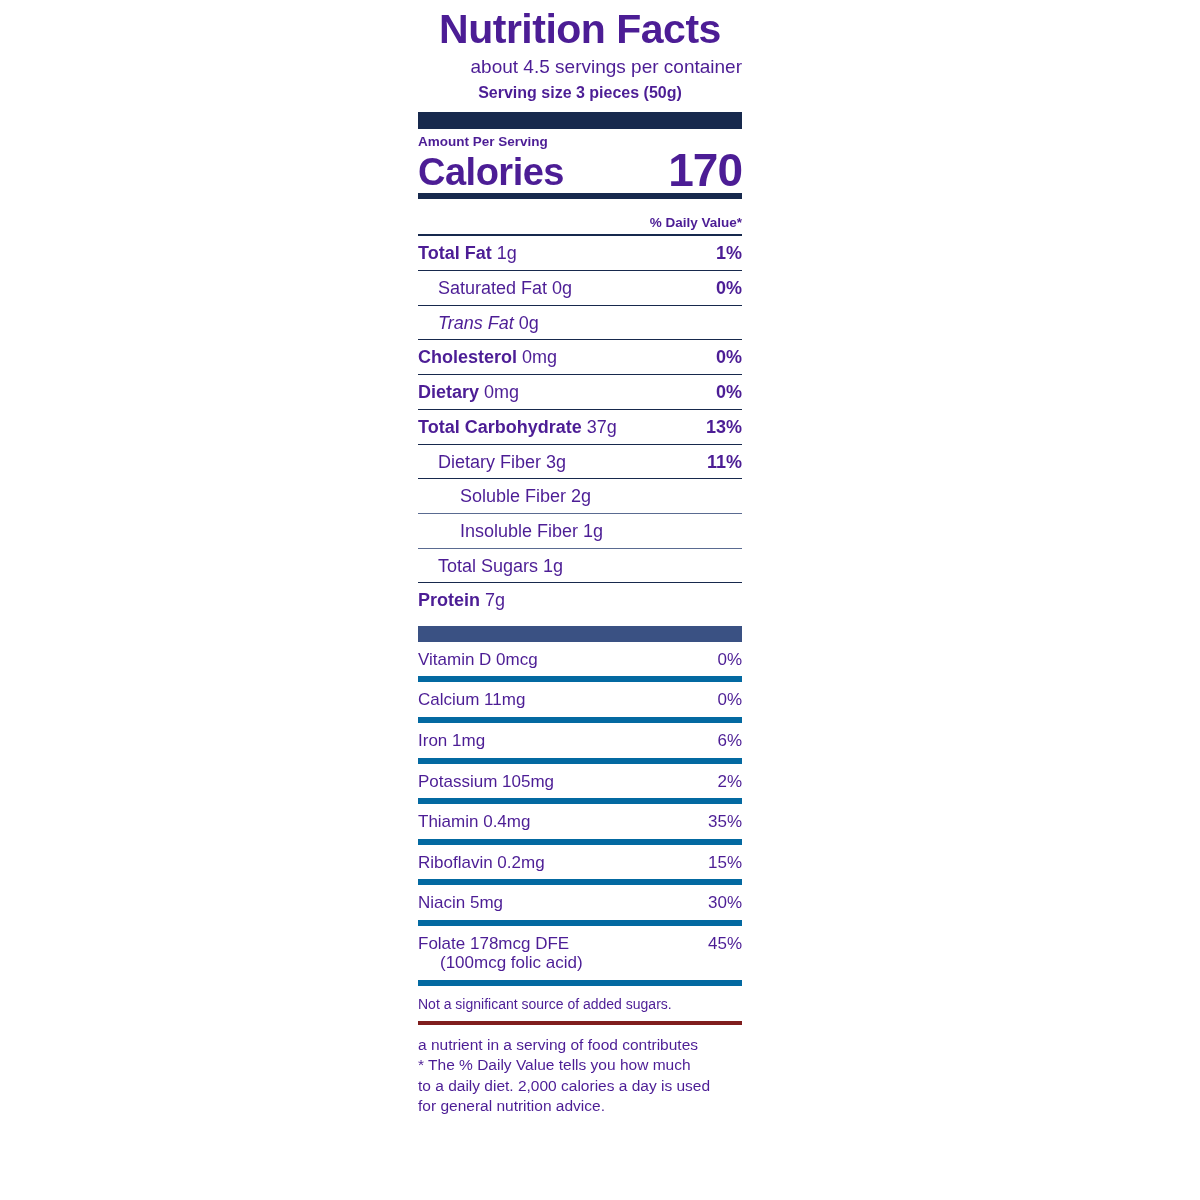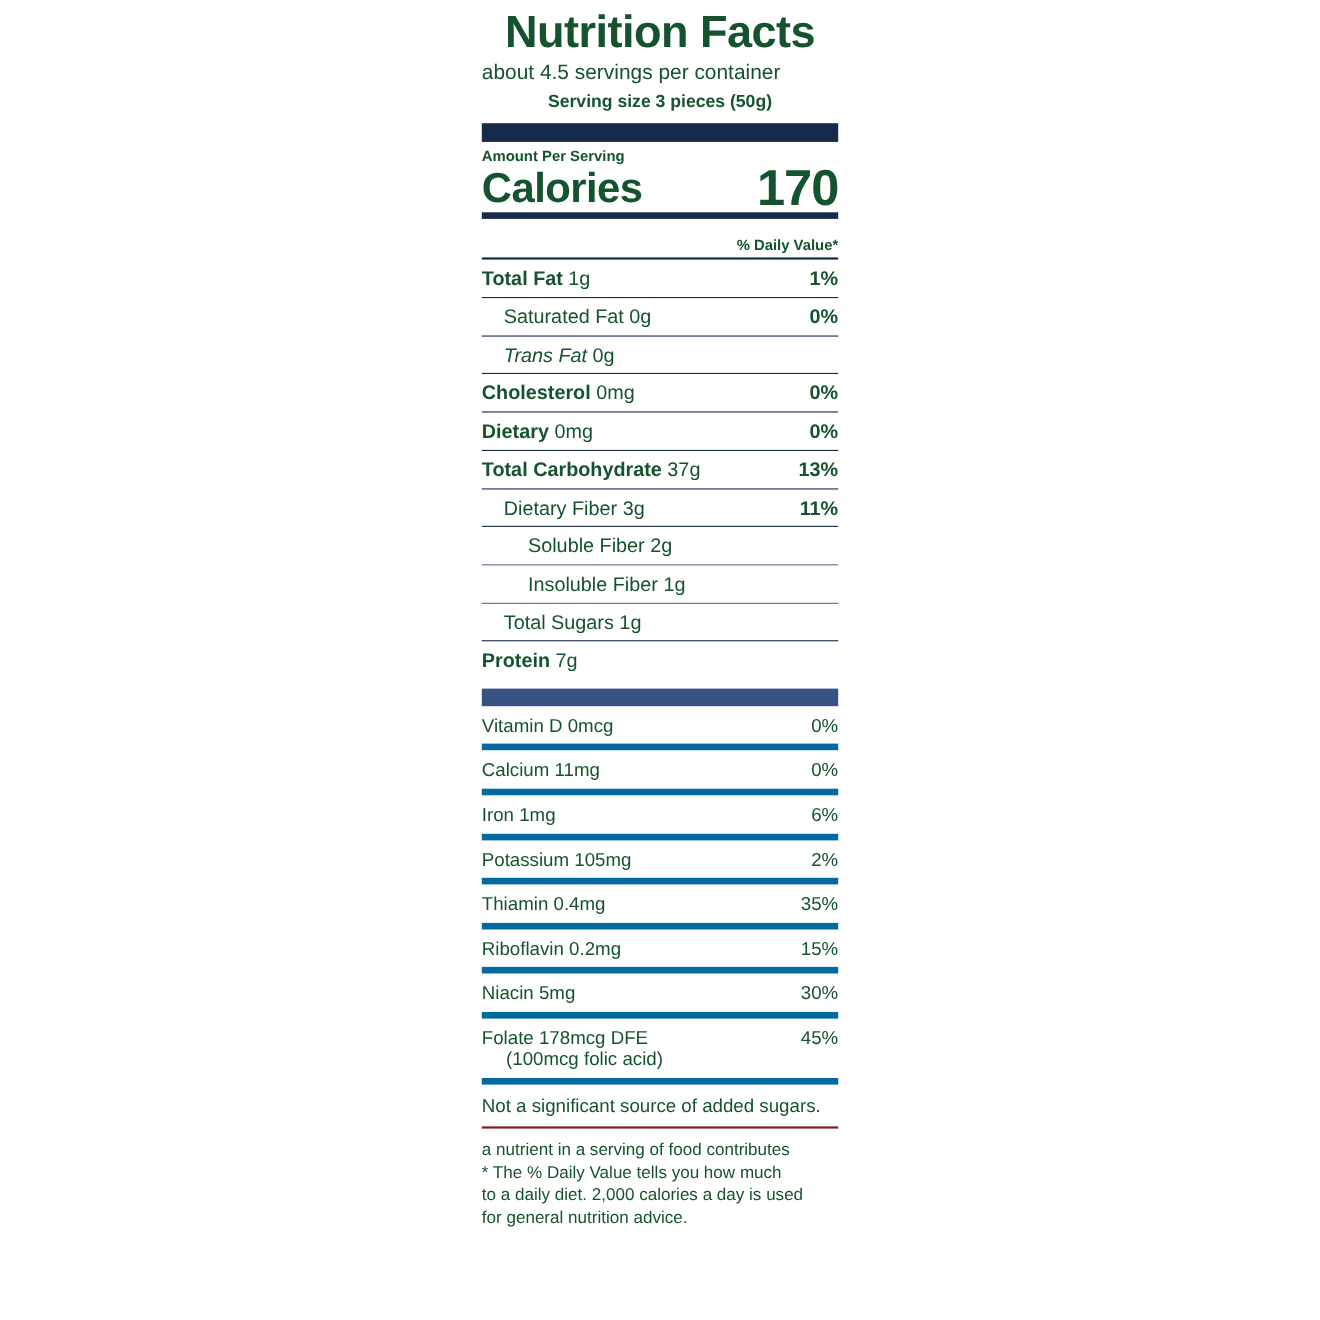--- a/index.html
+++ b/index.html
@@ -10,37 +10,37 @@
   body {
     width: 1200px;
     height: 1200px;
     font-family: "Liberation Sans", sans-serif;
     color: #17294d;
     -webkit-font-smoothing: antialiased;
   }
 
   #label {
     position: absolute;
-    left: 438px;
+    left: 418px;
     top: 0px;
     width: 324px;
-    color: #14532d;
+    color: #4c1d95;
   }
 
   .title {
     font-size: 41px;
     font-weight: bold;
     text-align: center;
     letter-spacing: -0.5px;
     line-height: 1.05;
     margin-top: 8px;
   }
   .servings {
     font-size: 19px;
-    text-align: left;
+    text-align: right;
     margin-top: 6px;
     line-height: 1.1;
   }
   .serving-size {
     font-size: 16px;
     font-weight: bold;
     text-align: center;
     margin-top: 6px;
     line-height: 1.1;
   }
@@ -120,23 +120,23 @@
     border-bottom: 6px solid #0369a1;
     line-height: 1.15;
   }
   .vit-row .dv { font-weight: normal; }
   .sub-line {
     display: block;
     padding-left: 22px;
   }
 
   .not-sig {
-    font-size: 17px;
+    font-size: 14px;
     padding: 10px 0 9px 0;
-    border-bottom: 2px solid #7f1d1d;
+    border-bottom: 4px solid #7f1d1d;
     line-height: 1.15;
   }
 
   .footnote {
     font-size: 15.5px;
     line-height: 1.32;
     padding-top: 10px;
   }
   .footnote .fl { display: block; }
 </style>

